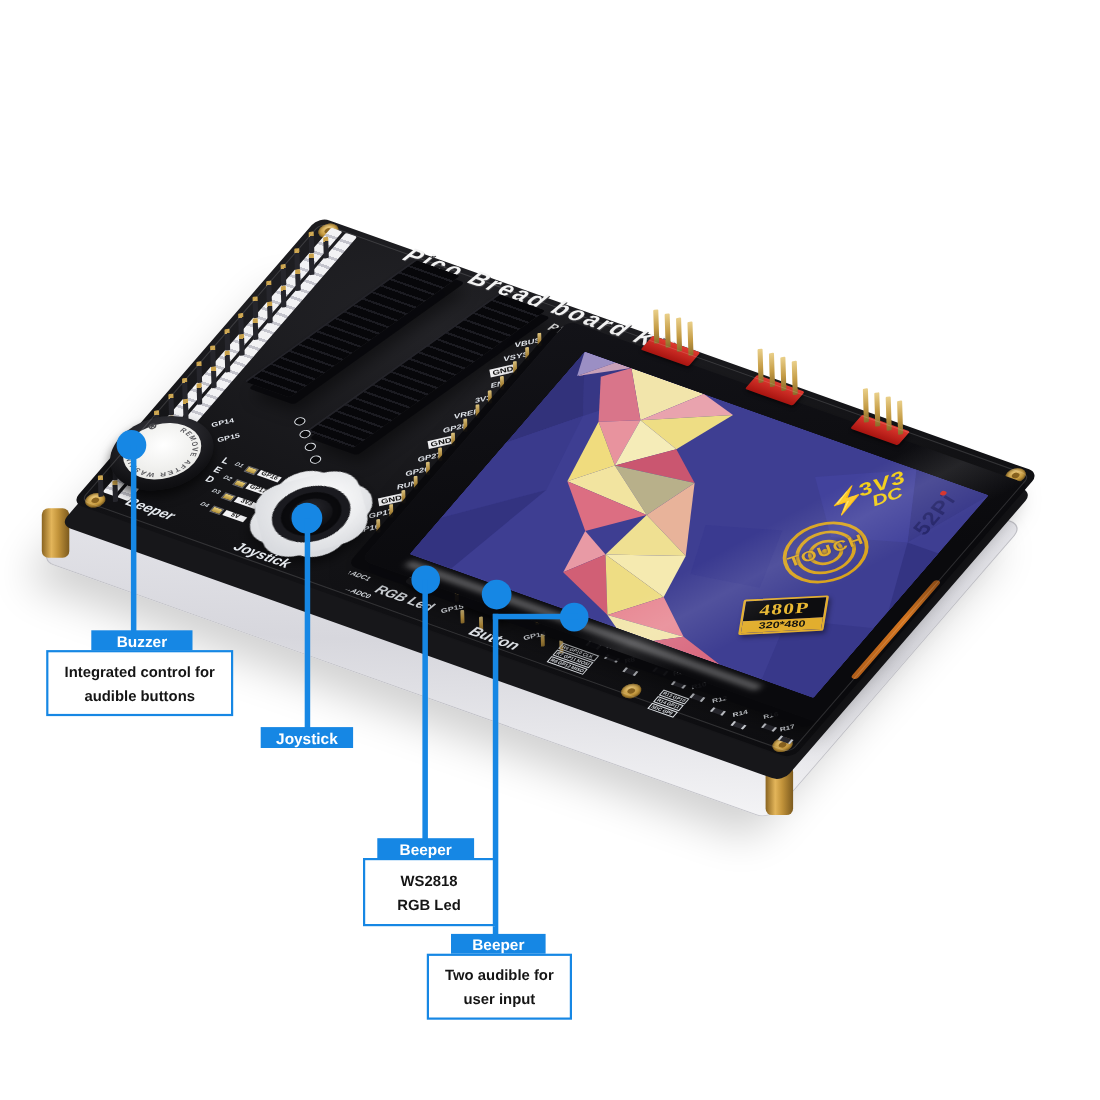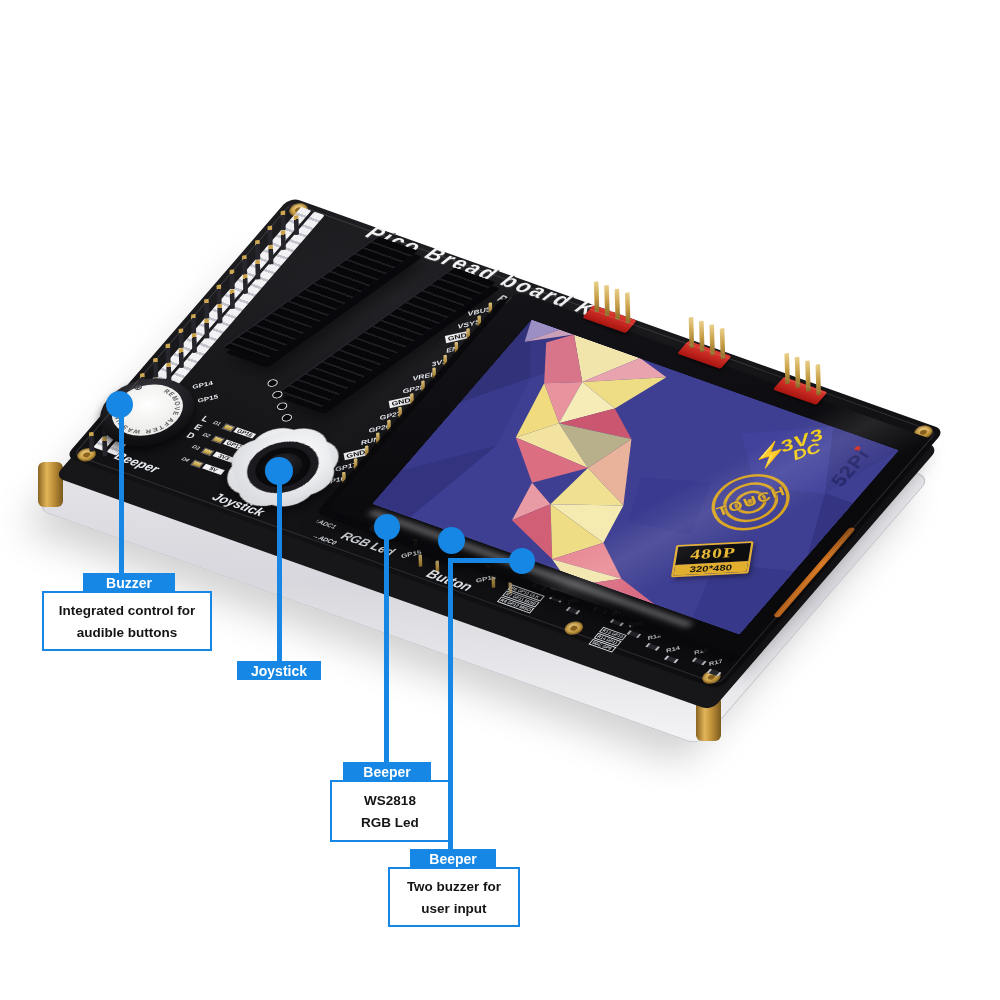--- a/index.html
+++ b/index.html
@@ -491,17 +491,17 @@
   <div class="c-title" style="left:237px;top:661px;width:84px;height:19px;">Joystick</div>
 
   <div class="c-title" style="left:343px;top:762px;width:88px;height:19px;">Beeper</div>
   <div class="c-body" style="left:330px;top:780px;width:116px;height:58px;">
     <span>WS2818</span>
       <span>RGB Led</span>
   </div>
 
   <div class="c-title" style="left:410px;top:849px;width:86px;height:19px;">Beeper</div>
   <div class="c-body" style="left:388px;top:867px;width:128px;height:56px;">
-    <span>Two buzzer for</span>
+    <span>Two audible for</span>
       <span>user input</span>
   </div>
 
 </div>
 
 </body></html>

